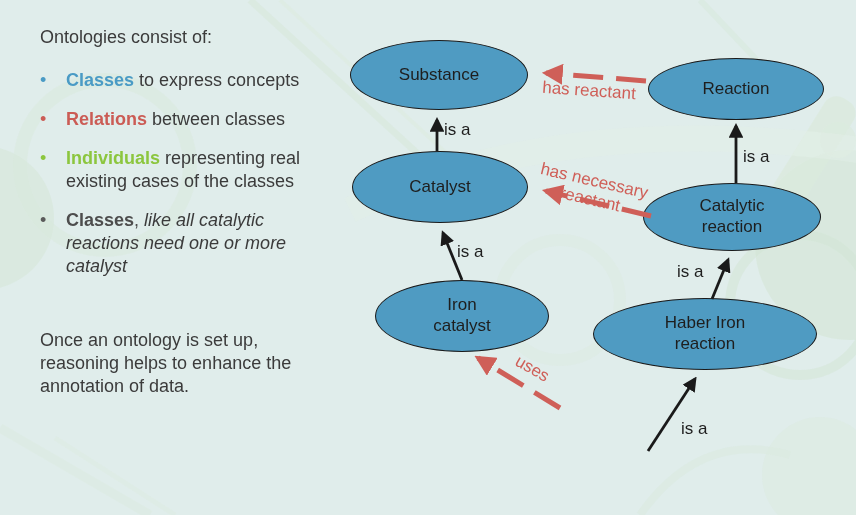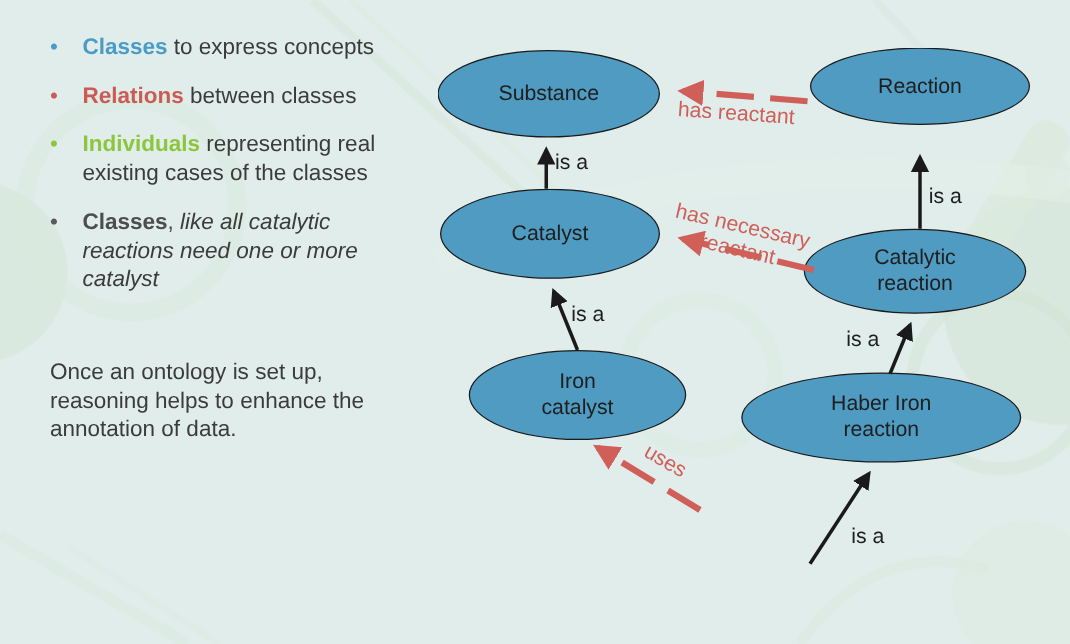--- a/index.html
+++ b/index.html
@@ -77,20 +77,21 @@
       <line x1="0" y1="428" x2="150" y2="515" stroke="#d6e8d2" stroke-width="9" opacity="0.45"></line>
       <line x1="55" y1="438" x2="175" y2="515" stroke="#dcebd8" stroke-width="5" opacity="0.45"></line>
       <path d="M640 515 Q700 430 790 455" stroke="#d2e5cf" stroke-width="8" opacity="0.4"></path>
       <circle cx="820" cy="475" r="58" fill="#d7e8d2" stroke="none" opacity="0.4"></circle>
       <path d="M350 210 Q560 110 860 150" stroke="#e6f1e5" stroke-width="26" opacity="0.5"></path>
       <circle cx="560" cy="300" r="60" stroke="#d9e9d6" stroke-width="12" opacity="0.4"></circle>
     </g>
   </svg>
 
   <div class="sidebar">
+    <div class="title">Ontologies consist of:</div>
     <ul class="bullets">
       <li>
         <span class="marker m-blue">•</span>
         <span class="btext"><span class="kw kw-blue">Classes</span><span> to express concepts</span></span>
       </li>
       <li>
         <span class="marker m-red">•</span>
         <span class="btext"><span class="kw kw-red">Relations</span><span> between classes</span></span>
       </li>
       <li>
@@ -102,21 +103,21 @@
         <span class="btext"><span class="kw kw-gray">Classes</span><span class="kw-gray">, </span><span class="axiom-italic">like all catalytic reactions need one or more catalyst</span></span>
       </li>
     </ul>
     <div class="footer-text">Once an ontology is set up, reasoning helps to enhance the annotation of data.</div>
   </div>
 
   <div class="node ellipse" style="left:350px;top:40px;width:178px;height:70px;justify-content:center;">
     <span>Substance</span>
   </div>
 
-  <div class="node ellipse" style="left:648px;top:38px;width:176px;height:62px;">
+  <div class="node ellipse" style="left:648px;top:58px;width:176px;height:62px;">
     <span>Reaction</span>
   </div>
 
   <div class="node ellipse" style="left:352px;top:151px;width:176px;height:72px;">
     <span>Catalyst</span>
   </div>
 
   <div class="node ellipse" style="left:643px;top:183px;width:178px;height:68px;">
     <span style="max-width:90px;">Catalytic reaction</span>
   </div>

